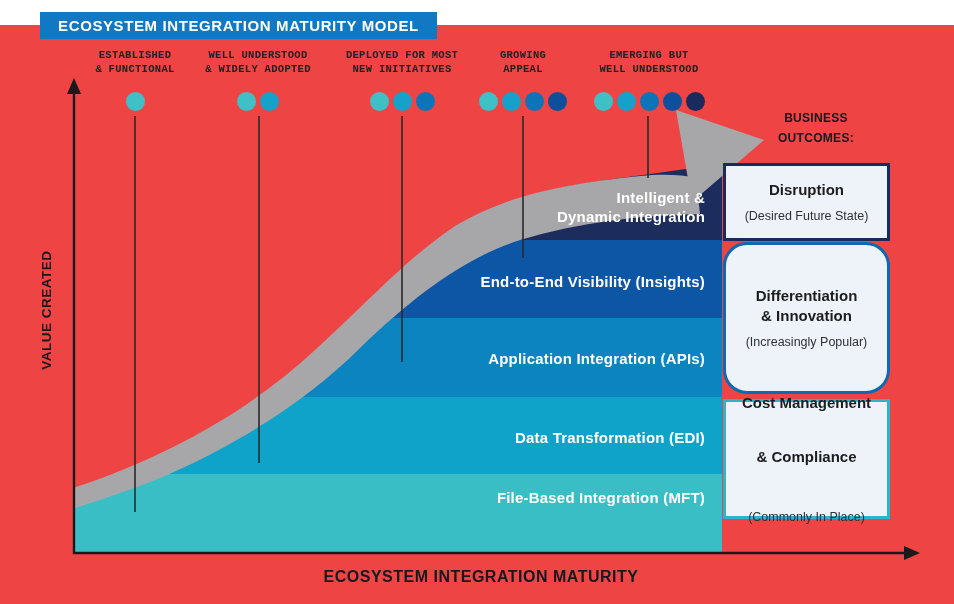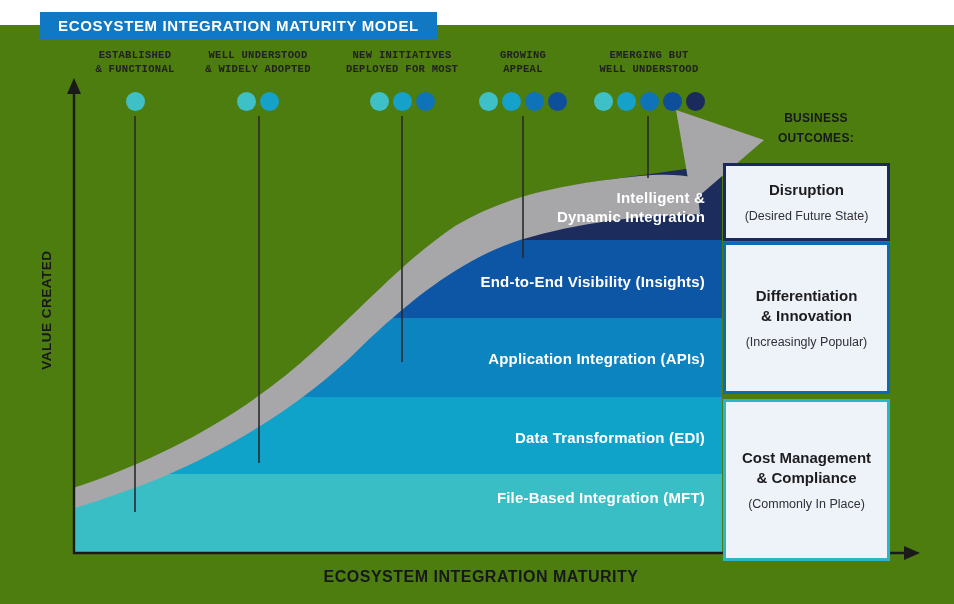--- a/index.html
+++ b/index.html
@@ -1,17 +1,17 @@
 <!DOCTYPE html>
 <html><head>
 <meta charset="utf-8">
 <style>
   html,body{margin:0;padding:0;}
   body{font-family:"Liberation Sans",sans-serif;}
-  .canvas{position:relative;width:954px;height:604px;background:#4d7c0f;overflow:hidden;}
+  .canvas{position:relative;width:954px;height:604px;background:#ef4444;overflow:hidden;}
   .top-strip{position:absolute;left:0;top:0;width:954px;height:25px;background:#ffffff;}
   .banner{position:absolute;left:40px;top:12px;width:397px;height:27px;background:#1179c3;
           color:#fff;font-size:15px;font-weight:bold;letter-spacing:.6px;
           display:flex;align-items:center;justify-content:center;z-index:3;}
   .stage{position:absolute;top:48px;width:170px;text-align:center;z-index:3;}
   .stage .lbl{font-size:10.5px;font-weight:600;color:#212121;letter-spacing:.3px;line-height:14px;display:block;font-family:Liberation Mono, monospace;}
   .dots{position:absolute;top:44px;left:0;width:170px;display:flex;justify-content:center;gap:4px;}
   .dot{width:19px;height:19px;border-radius:50%;}
   .svg-layer{position:absolute;left:0;top:0;z-index:1;}
   .band-label{position:absolute;right:249px;text-align:right;color:#fff;font-weight:bold;
@@ -89,22 +89,22 @@
   </div>
   <div class="stage" style="left:173px">
     <span class="lbl">WELL UNDERSTOOD</span>
     <span class="lbl">&amp; WIDELY ADOPTED</span>
     <div class="dots">
         <span class="dot" style="background: rgb(63, 192, 198);"></span>
         <span class="dot" style="background: rgb(21, 161, 201);"></span>
       </div>
   </div>
   <div class="stage" style="left:317px">
+    <span class="lbl">DEPLOYED FOR MOST</span>
     <span class="lbl">NEW INITIATIVES</span>
-    <span class="lbl">DEPLOYED FOR MOST</span>
     <div class="dots">
         <span class="dot" style="background: rgb(63, 192, 198);"></span>
         <span class="dot" style="background: rgb(21, 161, 201);"></span>
         <span class="dot" style="background: rgb(14, 116, 183);"></span>
       </div>
   </div>
   <div class="stage" style="left:438px">
     <span class="lbl">GROWING</span>
     <span class="lbl">APPEAL</span>
     <div class="dots">
@@ -137,26 +137,26 @@
 
   <div class="bo-title">
     <span style="display:block">BUSINESS</span>
     <span style="display:block">OUTCOMES:</span>
   </div>
 
   <div class="obox" style="top: 163px; height: 78px; border-color: rgb(27, 42, 92);">
     <span class="t">Disruption</span>
     <span class="s">(Desired Future State)</span>
   </div>
-  <div class="obox" style="top: 242px; height: 152px; border-color: rgb(11, 106, 179);">
+  <div class="obox" style="top: 242px; height: 152px; border-color: rgb(11, 106, 179); border-radius: 24px;">
     <span class="t">Differentiation</span>
     <span class="t">&amp; Innovation</span>
     <span class="s">(Increasingly Popular)</span>
   </div>
-  <div class="obox" style="top: 399px; height: 162px; border-color: rgb(42, 181, 201);">
+  <div class="obox" style="top: 399px; height: 120px; border-color: rgb(42, 181, 201); gap: 34px;">
     <span class="t">Cost Management</span>
     <span class="t">&amp; Compliance</span>
     <span class="s">(Commonly In Place)</span>
   </div>
 
   <div class="x-axis-label">ECOSYSTEM INTEGRATION MATURITY</div>
   <div class="y-axis-label">VALUE CREATED</div>
 
 </div>
 

